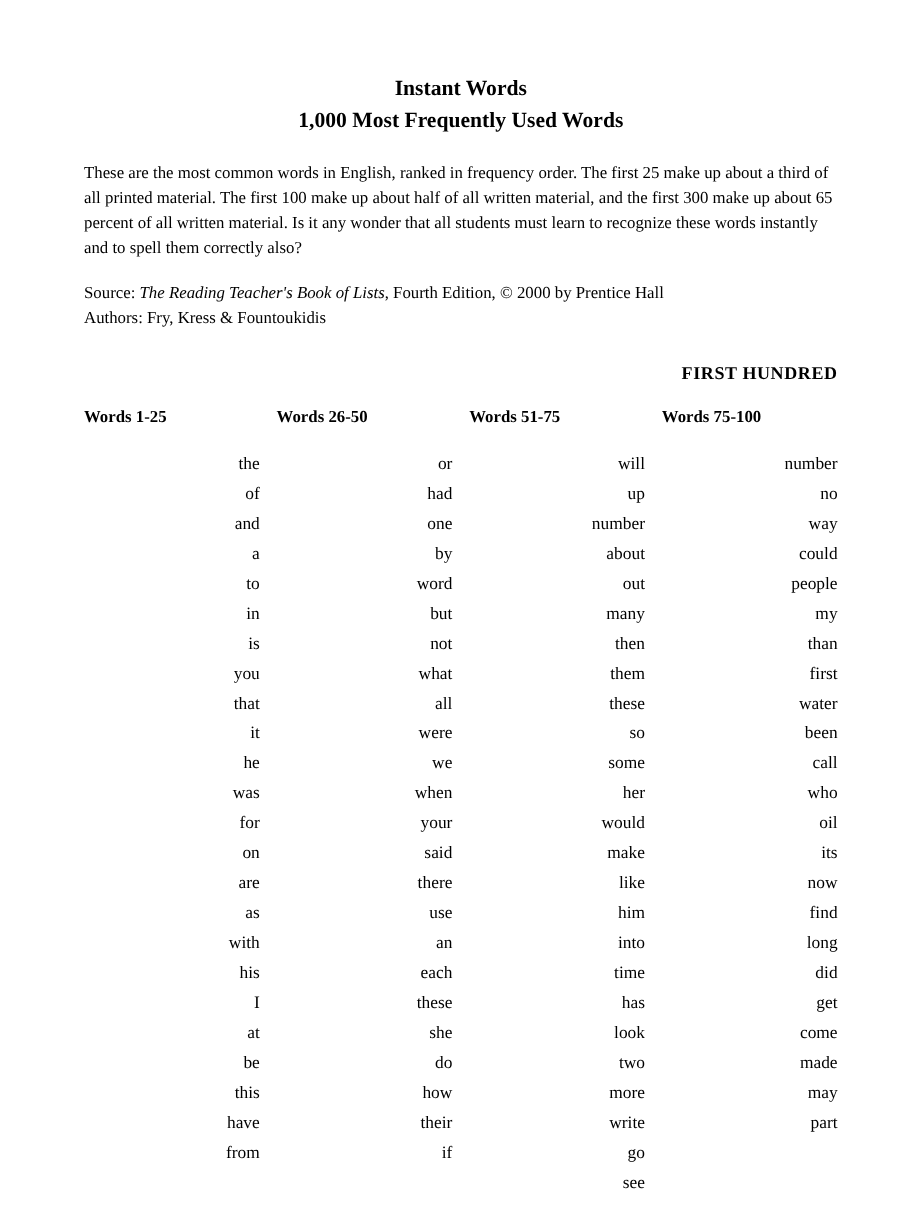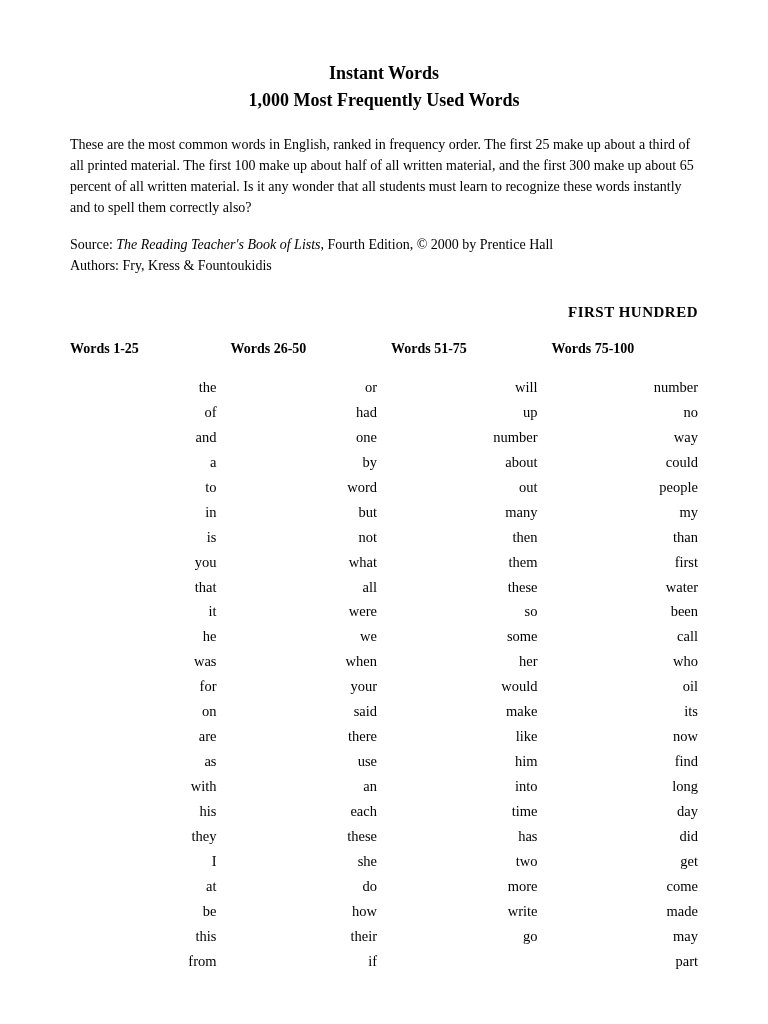--- a/index.html
+++ b/index.html
@@ -110,25 +110,25 @@
         <li>that</li>
         <li>it</li>
         <li>he</li>
         <li>was</li>
         <li>for</li>
         <li>on</li>
         <li>are</li>
         <li>as</li>
         <li>with</li>
         <li>his</li>
-        <li>they</li>
         <li>I</li>
         <li>at</li>
         <li>be</li>
         <li>this</li>
+        <li>have</li>
         <li>from</li>
       </ul>
     </div>
     <div>
       <div class="column-header">Words 26-50</div>
       <ul class="word-list">
         <li>or</li>
         <li>had</li>
         <li>one</li>
         <li>by</li>
@@ -169,24 +169,26 @@
         <li>so</li>
         <li>some</li>
         <li>her</li>
         <li>would</li>
         <li>make</li>
         <li>like</li>
         <li>him</li>
         <li>into</li>
         <li>time</li>
         <li>has</li>
+        <li>look</li>
         <li>two</li>
         <li>more</li>
         <li>write</li>
         <li>go</li>
+        <li>see</li>
       </ul>
     </div>
     <div>
       <div class="column-header">Words 75-100</div>
       <ul class="word-list">
         <li>number</li>
         <li>no</li>
         <li>way</li>
         <li>could</li>
         <li>people</li>
@@ -195,21 +197,20 @@
         <li>first</li>
         <li>water</li>
         <li>been</li>
         <li>call</li>
         <li>who</li>
         <li>oil</li>
         <li>its</li>
         <li>now</li>
         <li>find</li>
         <li>long</li>
-        <li>day</li>
         <li>did</li>
         <li>get</li>
         <li>come</li>
         <li>made</li>
         <li>may</li>
         <li>part</li>
       </ul>
     </div>
   </div>
 

